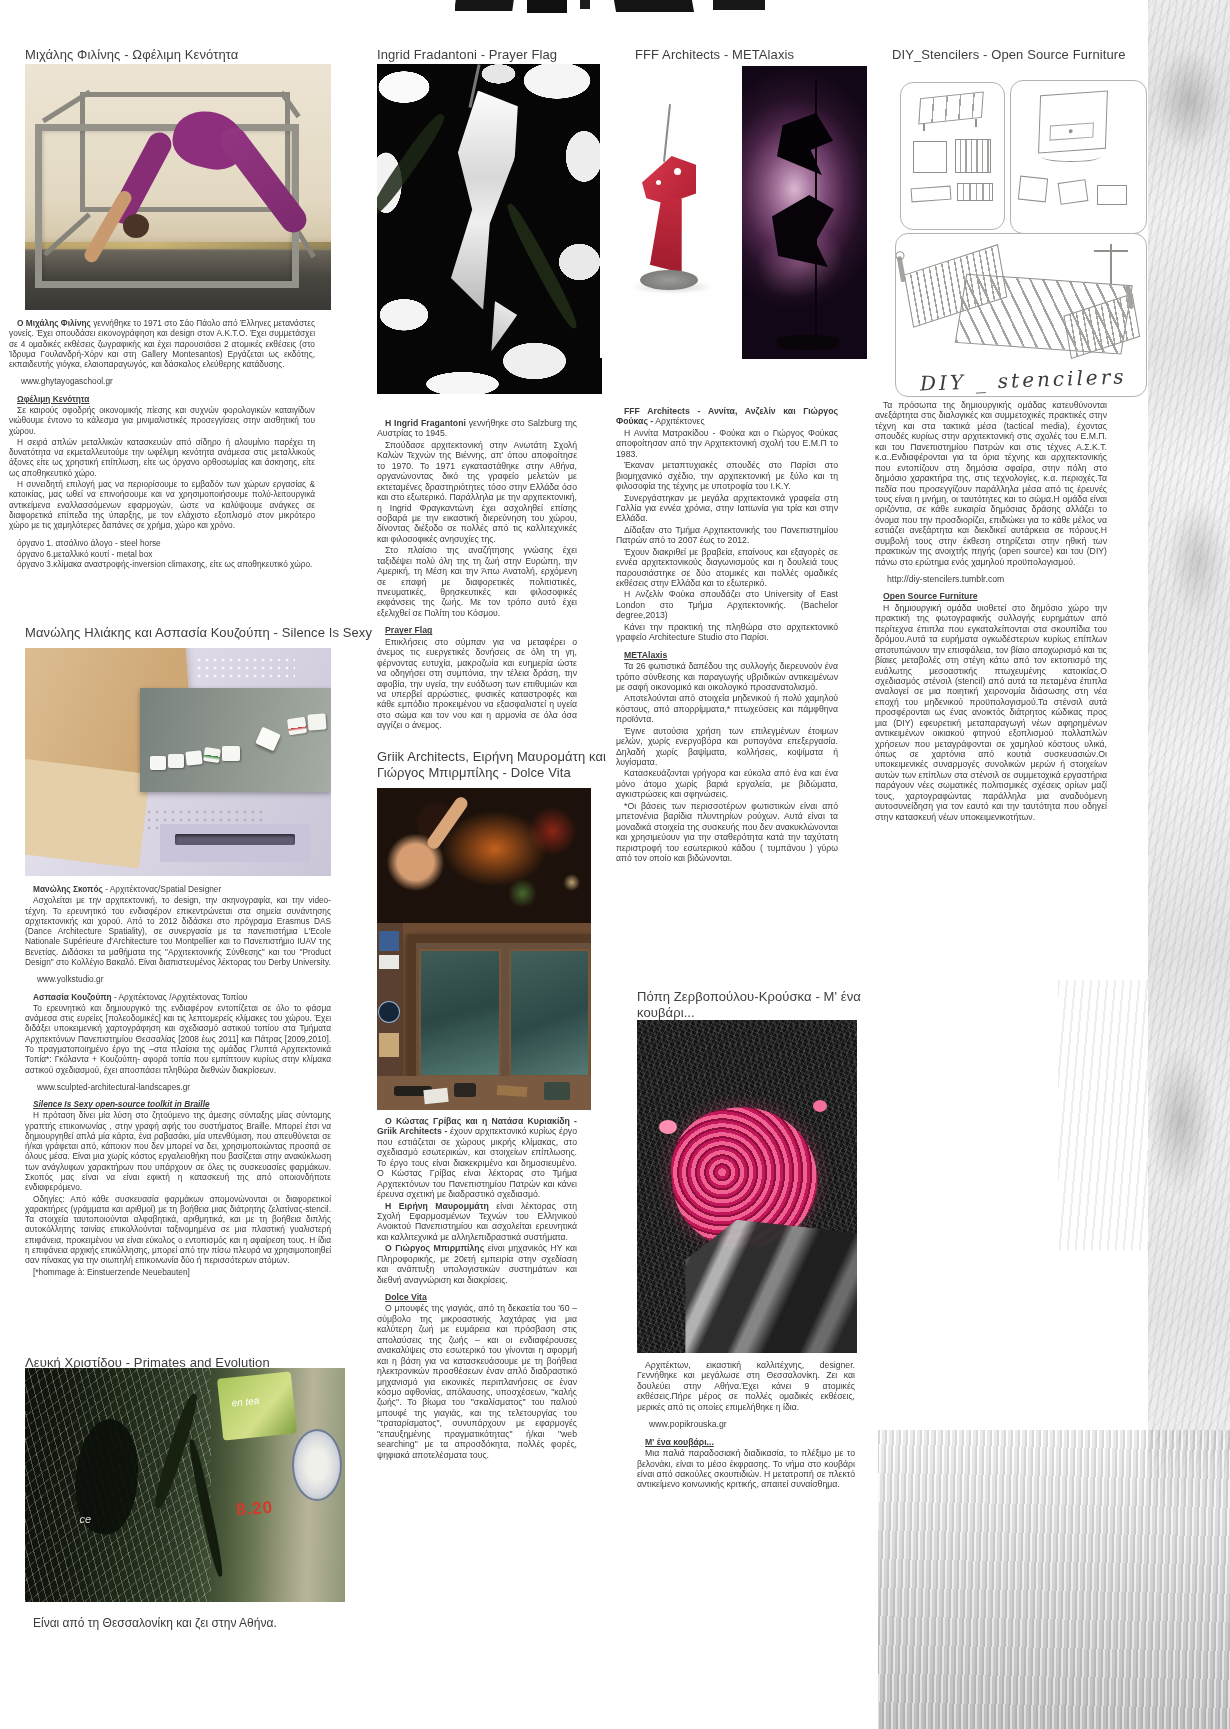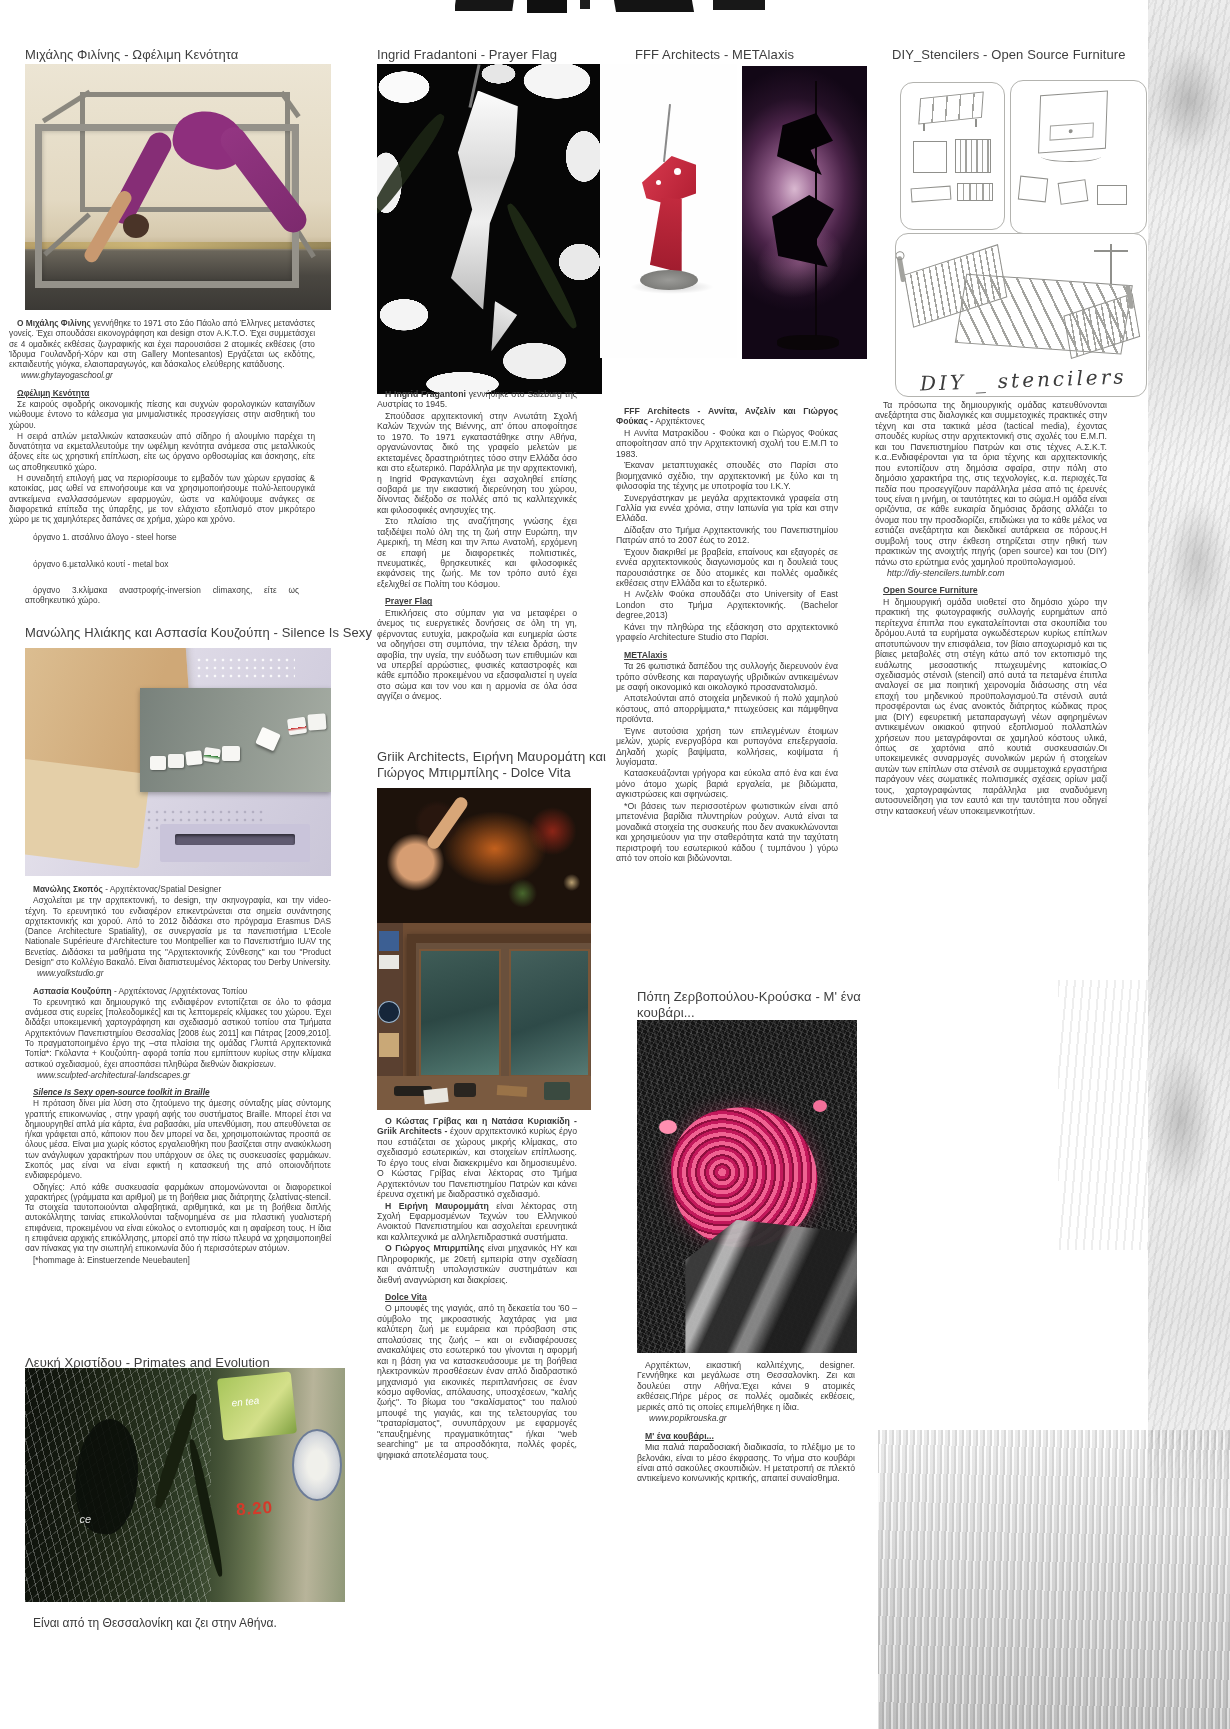--- a/index.html
+++ b/index.html
@@ -3,24 +3,24 @@
 <meta charset="utf-8">
 <style>
   html,body{margin:0;padding:0;background:#fff;}
   .page{position:relative;width:1230px;height:1729px;background:#ffffff;overflow:hidden;
         font-family:"Liberation Sans",sans-serif;color:#3a3a3a;}
   .chead{position:absolute;font-size:13px;font-weight:400;color:#3e3e3e;white-space:nowrap;letter-spacing:.1px;}
   .chead.wrap{white-space:normal;line-height:1.25;}
   .txt{position:absolute;font-size:8.7px;line-height:1.2;text-align:justify;color:#3b3b3b;}
   .txt.c1{font-size:8.3px;line-height:1.24;}
   .txt p{margin:0 0 1px;text-indent:8px;}
-  .txt p.lnk{font-style:italic;margin:1px 0 7px;text-indent:12px;}
+  .txt p.lnk{margin:7px 0 7px;text-indent:12px;}
   .txt p.sub{font-weight:700;text-decoration:underline;margin:7px 0 1px;}
   .txt p.sub.it{font-style:italic;}
-  .txt p.org{margin:16px;}
+  .txt p.org{margin:0;}
   .txt p.org.first{margin-top:8px;}
   .caption{position:absolute;font-size:12px;color:#3b3b3b;}
   .ph{position:absolute;overflow:hidden;}
   .ph div{position:absolute;}
   .panel{position:absolute;border:1.5px solid #b3b3af;border-radius:13px;background:#fff;overflow:hidden;}
   .panel div{position:absolute;}
   .script-label{position:absolute;font-family:"DejaVu Serif",serif;font-style:italic;font-size:20px;
       letter-spacing:3px;color:#3c3c3c;transform:rotate(-2deg);}
   .decor{position:absolute;}
 </style>
@@ -151,21 +151,21 @@
       radial-gradient(ellipse 28px 16px at 54% 3%,#e6e6e6 60%,transparent 61%);"></div>
     <div style="left:10%;top:12%;width:16px;height:120px;background:#1d2715;transform:rotate(35deg);border-radius:40%;opacity:.85;"></div>
     <div style="left:70%;top:40%;width:14px;height:140px;background:#222e18;transform:rotate(-28deg);border-radius:40%;opacity:.85;"></div>
     <div style="left:96px;top:0;width:3px;height:44px;background:#777;transform:rotate(12deg);"></div>
     <div style="left:70px;top:28px;width:60px;height:215px;
         background:linear-gradient(170deg,#fdfdfd,#d8d8d8 40%,#efefef 60%,#b9b9b9);transform:rotate(10deg);
         clip-path:polygon(20% 0,90% 4%,100% 28%,78% 60%,92% 100%,30% 88%,45% 55%,5% 30%);box-shadow:0 0 8px rgba(255,255,255,.3);"></div>
     <div style="left:108px;top:240px;width:26px;height:48px;background:linear-gradient(#e9e9e9,#bdbdbd);transform:rotate(22deg);clip-path:polygon(0 0,100% 10%,60% 100%);"></div>
   </div>
 
-  <div class="txt" style="left:377px;top:389px;width:200px;">
+  <div class="txt" style="left:377px;top:418px;width:200px;">
     <p><b>Η Ingrid Fragantoni</b><span> γεννήθηκε στο Salzburg της Αυστρίας το 1945.</span></p>
     <p>Σπούδασε αρχιτεκτονική στην Ανωτάτη Σχολή Καλών Τεχνών της Βιέννης, απ' όπου αποφοίτησε το 1970. Το 1971 εγκαταστάθηκε στην Αθήνα, οργανώνοντας δικό της γραφείο μελετών με εκτεταμένες δραστηριότητες τόσο στην Ελλάδα όσο και στο εξωτερικό. Παράλληλα με την αρχιτεκτονική, η Ingrid Φραγκαντώνη έχει ασχοληθεί επίσης σοβαρά με την εικαστική διερεύνηση του χώρου, δίνοντας διέξοδο σε πολλές από τις καλλιτεχνικές και φιλοσοφικές ανησυχίες της.</p>
     <p>Στο πλαίσιο της αναζήτησης γνώσης έχει ταξιδέψει πολύ όλη της τη ζωή στην Ευρώπη, την Αμερική, τη Μέση και την Άπω Ανατολή, ερχόμενη σε επαφή με διαφορετικές πολιτιστικές, πνευματικές, θρησκευτικές και φιλοσοφικές εκφάνσεις της ζωής. Με τον τρόπο αυτό έχει εξελιχθεί σε Πολίτη του Κόσμου.</p>
     <p class="sub">Prayer Flag</p>
     <p>Επικλήσεις στο σύμπαν για να μεταφέρει ο άνεμος τις ευεργετικές δονήσεις σε όλη τη γη, φέρνοντας ευτυχία, μακροζωία και ευημερία ώστε να οδηγήσει στη συμπόνια, την τέλεια δράση, την αφοβία, την υγεία, την ευόδωση των επιθυμιών και να υπερβεί αρρώστιες, φυσικές καταστροφές και κάθε εμπόδιο προκειμένου να εξασφαλιστεί η υγεία στο σώμα και τον νου και η αρμονία σε όλα όσα αγγίζει ο άνεμος.</p>
   </div>
 
   <h2 class="chead wrap" style="left:377px;top:738px;width:270px;">Griik Architects, Ειρήνη Μαυρομάτη και Γιώργος Μπιρμπίλης - Dolce Vita</h2>
 
   <div class="ph" style="left:377px;top:788px;width:214px;height:322px;">
@@ -231,21 +231,21 @@
   </div>
 
   <div class="txt" style="left:616px;top:406px;width:222px;">
     <p><b>FFF Architects - Αννίτα, Ανζελίν και Γιώργος Φούκας -</b><span> Αρχιτέκτονες</span></p>
     <p>Η Αννίτα Ματρακίδου - Φούκα  και ο Γιώργος Φούκας αποφοίτησαν από την Αρχιτεκτονική σχολή του Ε.Μ.Π το 1983.</p>
     <p>Έκαναν μεταπτυχιακές σπουδές στο Παρίσι στο βιομηχανικό σχέδιο, την αρχιτεκτονική με ξύλο και τη φιλοσοφία της τέχνης με υποτροφία του Ι.Κ.Υ.</p>
     <p>Συνεργάστηκαν με μεγάλα αρχιτεκτονικά γραφεία στη Γαλλία για εννέα χρόνια, στην Ιαπωνία για τρία και στην Ελλάδα.</p>
     <p>Δίδαξαν  στο Τμήμα Αρχιτεκτονικής του Πανεπιστημίου Πατρών από το 2007 έως το 2012.</p>
     <p>Έχουν διακριθεί με βραβεία, επαίνους και εξαγορές σε εννέα αρχιτεκτονικούς διαγωνισμούς και η δουλειά τους παρουσιάστηκε σε δύο ατομικές και πολλές ομαδικές εκθέσεις στην Ελλάδα και το εξωτερικό.</p>
     <p>Η Ανζελίν Φούκα σπουδάζει στο University of East London  στο Τμήμα Αρχιτεκτονικής. (Bachelor degree,2013)</p>
-    <p>Κάνει την πληθώρα της εξάσκηση στο αρχιτεκτονικό γραφείο Architecture Studio στο Παρίσι.</p>
+    <p>Κάνει την πρακτική της πληθώρα στο αρχιτεκτονικό γραφείο Architecture Studio στο Παρίσι.</p>
     <p class="sub">METAlaxis</p>
     <p>Τα 26 φωτιστικά δαπέδου της συλλογής διερευνούν ένα τρόπο σύνθεσης και παραγωγής υβριδικών αντικειμένων με σαφή οικονομικό και οικολογικό προσανατολισμό.</p>
     <p>Αποτελούνται από στοιχεία μηδενικού ή πολύ χαμηλού κόστους, από απορρίμματα,* πτωχεύσεις και πάμφθηνα προϊόντα.</p>
     <p>Έγινε αυτούσια χρήση των επιλεγμένων έτοιμων μελών, χωρίς ενεργοβόρα και ρυπογόνα επεξεργασία. Δηλαδή χωρίς βαψίματα, κολλήσεις, κοψίματα ή λυγίσματα.</p>
     <p>Κατασκευάζονται  γρήγορα και εύκολα από ένα και ένα μόνο άτομο χωρίς βαριά εργαλεία, με βιδώματα, αγκιστρώσεις και σφηνώσεις.</p>
     <p>*Οι βάσεις των περισσοτέρων φωτιστικών είναι από μπετονένια βαρίδια πλυντηρίων ρούχων. Αυτά είναι  τα μοναδικά στοιχεία της συσκευής που δεν ανακυκλώνονται και χρησιμεύουν για  την σταθερότητα  κατά  την ταχύτατη περιστροφή  του εσωτερικού κάδου ( τυμπάνου ) γύρω από τον οποίο και βιδώνονται.</p>
   </div>
 
   <h2 class="chead wrap" style="left:637px;top:978px;width:245px;">Πόπη Ζερβοπούλου-Κρούσκα - Μ' ένα κουβάρι...</h2>
 

